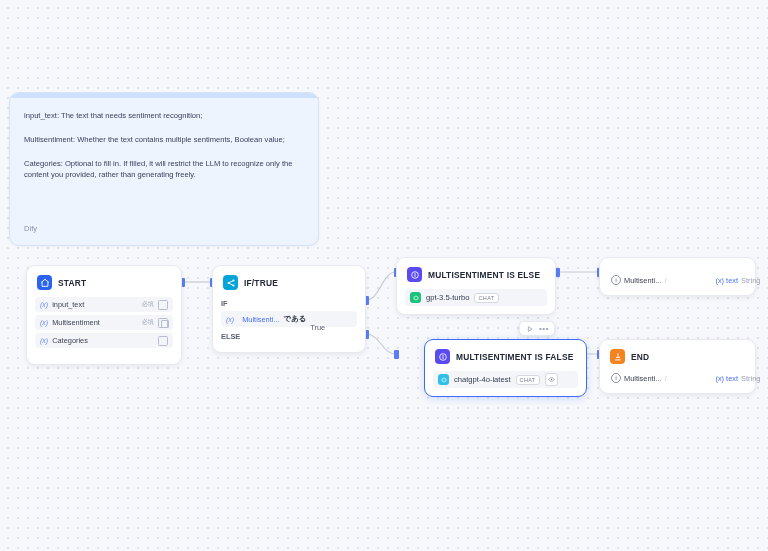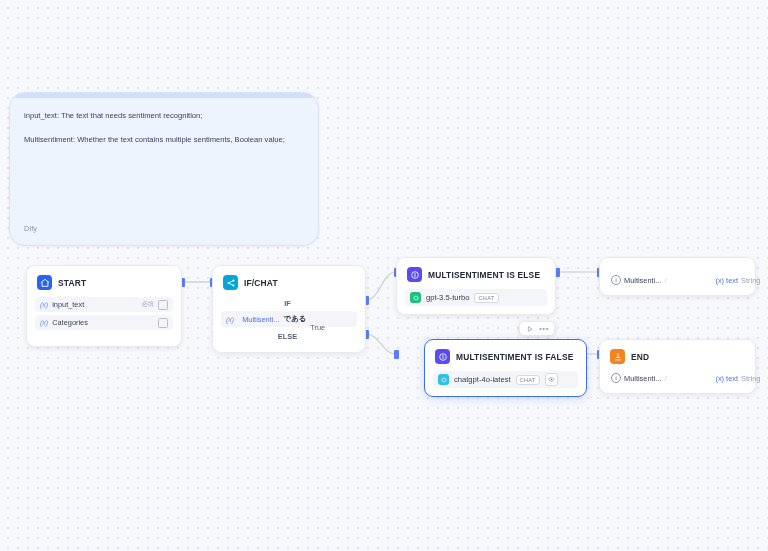--- a/index.html
+++ b/index.html
@@ -40,21 +40,21 @@
   .plus-handle:after {
     content: ""; position: absolute; width: 1.5px; height: 7px;
     background: #fff; border-radius: 1px;
   }
   
   #note {
     position: absolute; left: 9px; top: 92px;
     width: 308px; height: 152px;
     background: #eef4fe;
     border: 1px solid #d6e3fb;
-    border-radius: 16px;
+    border-radius: 10px;
     box-shadow: 0 1px 3px rgba(20,30,70,0.05);
     overflow: hidden;
   }
   #note .note-bar {
     height: 5px; background: #cfe0fb; width: 100%;
   }
   #note .note-body {
     padding: 12px 14px 0 14px;
     font-size: 7.6px; line-height: 1.45;
     color: #39415c;
@@ -108,21 +108,21 @@
     width: 8px; height: 8px; border: 1px solid #b6bccd;
     border-radius: 1.5px; display:inline-block;
     position: relative; flex: 0 0 auto;
   }
   .type-ico.arr:after {
     content:""; position:absolute; left:1.5px; top:1.5px;
     width:6px; height:6px; border:1px solid #b6bccd; border-radius:1px;
   }
   
   .branch-label {
-    text-align: center; font-size: 7.4px; font-weight: bold;
+    text-align: left; font-size: 7.4px; font-weight: bold;
     color: #5a6178; padding: 2px 3px 3px 0;
   }
   .cond-row {
     display: flex; align-items: center; gap: 4px;
     background: #f4f5f8; border-radius: 4px;
     height: 16px; padding: 0 5px; box-sizing: border-box;
   }
   .cond-var { font-size: 7.4px; color: #4a6ff0; white-space: nowrap; }
   .cond-op { font-size: 7.4px; color: #2a3042; font-weight: bold; }
   .cond-val { font-size: 7.4px; color: #5a6178; margin-top: 16px; }
@@ -200,40 +200,47 @@
   <span class="handle-sq" style="left:394px; top:350px;"></span>
   <span class="handle-sq" style="left:597px; top:268px;"></span>
   <span class="handle-sq" style="left:597px; top:350px;"></span>
   <span class="plus-handle" style="left:547px; top:348px;"></span>
 
   <div id="note">
     <div class="note-bar"></div>
     <div class="note-body">
       <p>input_text: The text that needs sentiment recognition;</p>
       <p>Multisentiment: Whether the text contains multiple sentiments, Boolean value;</p>
+      <p>Categories: Optional to fill in. If filled, it will restrict the LLM to recognize only the content you provided, rather than generating freely.</p>
     </div>
     <div class="note-author">Dify</div>
   </div>
 
   <div class="node" style="left:26px; top:265px; width:156px;">
     <div class="node-header">
       <span class="node-icon" style="background:#2a63f0;">
         <svg width="10" height="10" viewBox="0 0 24 24" fill="none" stroke="#fff" stroke-width="2.2" stroke-linecap="round" stroke-linejoin="round">
             <path d="M3 10.5L12 3l9 7.5"></path>
             <path d="M5 10v10h14V10"></path>
           </svg>
       </span>
       <span class="node-title">START</span>
     </div>
     <div class="node-body">
       <div class="var-row">
         <span class="xtag">(x)</span>
         <span class="var-name">input_text</span>
         <span class="req">必填</span>
         <span class="type-ico"></span>
+      </div>
+      <div class="var-row">
+        <span class="xtag">(x)</span>
+        <span class="var-name">Multisentiment</span>
+        <span class="req">必填</span>
+        <span class="type-ico arr"></span>
       </div>
       <div class="var-row">
         <span class="xtag">(x)</span>
         <span class="var-name">Categories</span>
         <span class="req"></span>
         <span class="type-ico"></span>
       </div>
     </div>
   </div>
 
@@ -241,21 +248,21 @@
     <div class="node-header">
       <span class="node-icon" style="background:#06a5d8;">
         <svg width="10" height="10" viewBox="0 0 24 24" fill="none" stroke="#fff" stroke-width="2.2" stroke-linecap="round">
             <circle cx="6" cy="12" r="2.4" fill="#fff" stroke="none"></circle>
             <circle cx="18" cy="6" r="2.4" fill="#fff" stroke="none"></circle>
             <circle cx="18" cy="18" r="2.4" fill="#fff" stroke="none"></circle>
             <path d="M8 11L16 7"></path>
             <path d="M8 13l8 4"></path>
           </svg>
       </span>
-      <span class="node-title">IF/CHAT</span>
+      <span class="node-title">IF/TRUE</span>
     </div>
     <div class="node-body">
       <div class="branch-label">IF</div>
       <div class="cond-row">
         <span class="xtag">(x)</span>
         <span class="cond-var">Multisenti...</span>
         <span class="cond-op">である</span>
         <span class="cond-val">True</span>
       </div>
       <div class="branch-label" style="padding-top:5px;">ELSE</div>

